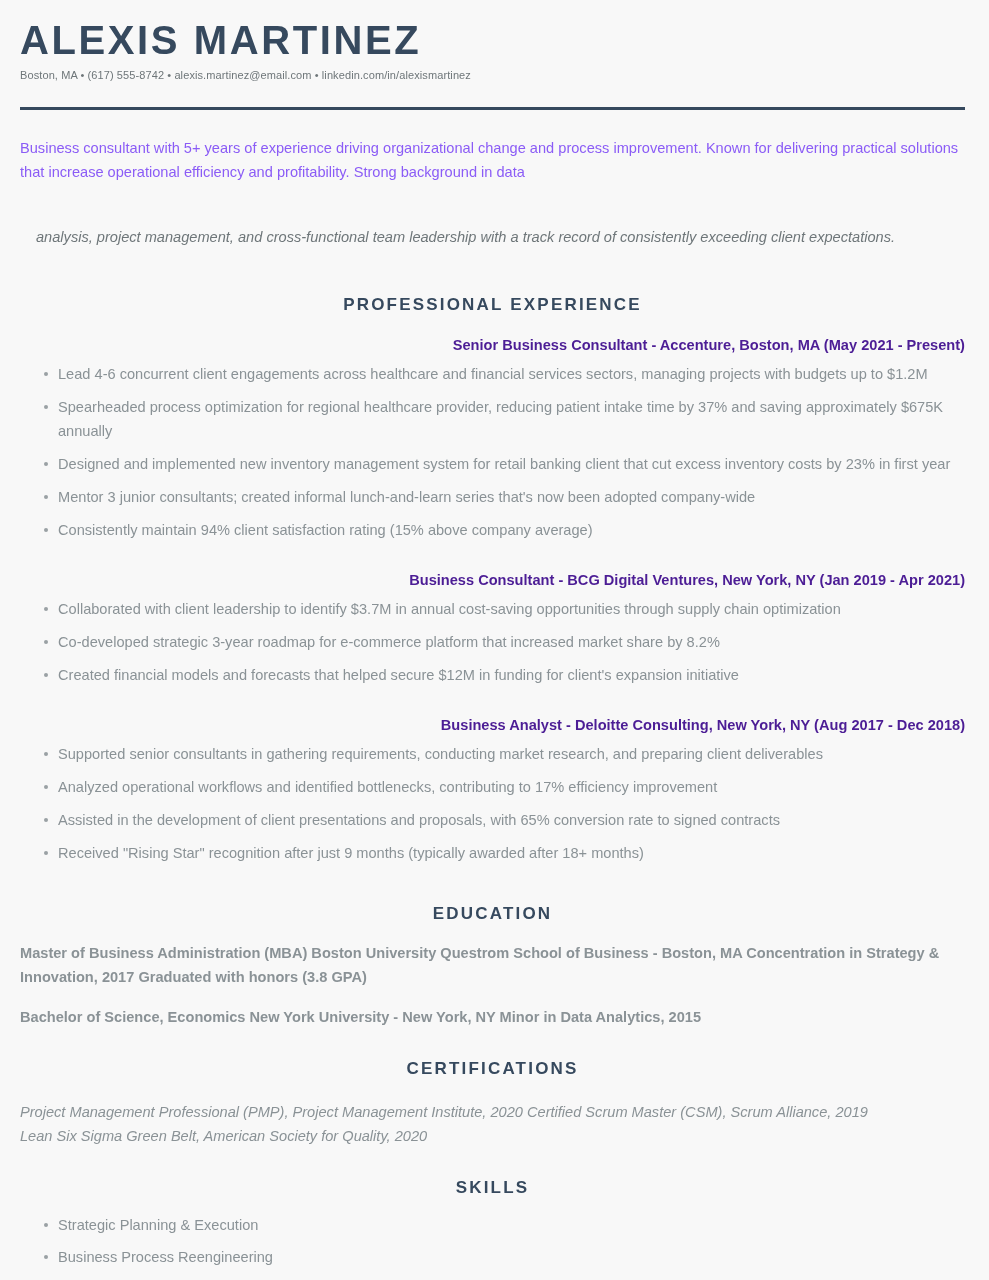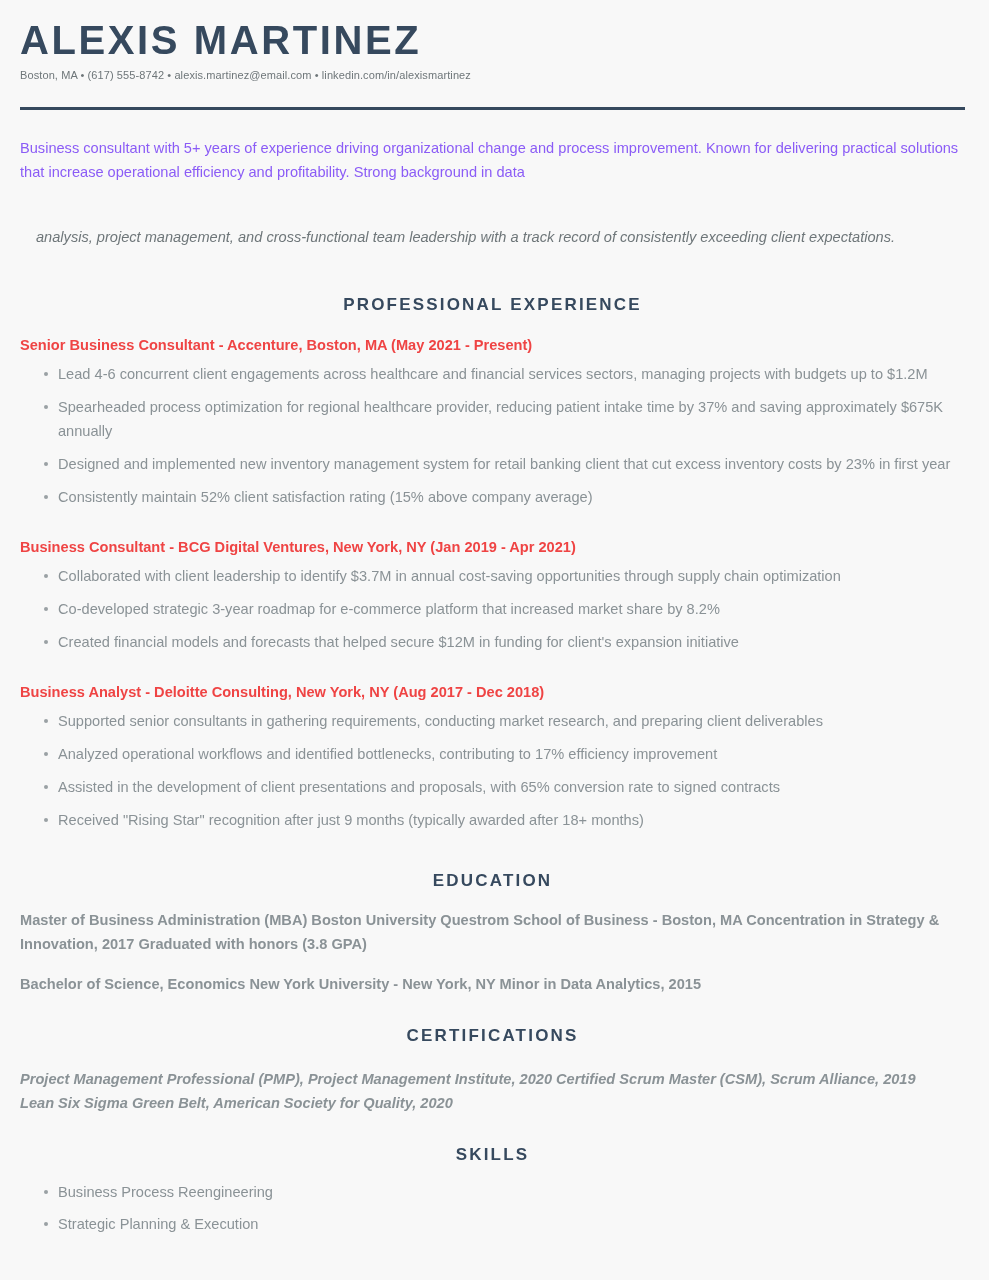--- a/index.html
+++ b/index.html
@@ -76,21 +76,22 @@
     text-align: center;
   }
 
   
   .job-title {
     margin: 0;
     padding-top: 19px;
     font-size: 14.6px;
     line-height: 20px;
     font-weight: bold;
-    color: #ef4444;
+    color: #4c1d95;
+    text-align: right;
   }
   ul.bullets {
     margin: 0;
     padding: 7px 0 0 0;
     list-style: none;
   }
   ul.bullets li {
     position: relative;
     padding: 0 0 0 38px;
     margin-bottom: 9px;
@@ -123,21 +124,20 @@
 
   
   .cert-block {
     margin: 0;
     padding-top: 20px;
     font-size: 14.6px;
     line-height: 24px;
     font-style: italic;
     color: #8a9296;
     max-width: 952px;
-    font-weight: bold;
   }
 
   
   ul.skills {
     margin: 0;
     padding: 14px 0 0 0;
     list-style: none;
   }
   ul.skills li {
     position: relative;
@@ -170,21 +170,22 @@
   <p class="summary">Business consultant with 5+ years of experience driving organizational change and process improvement. Known for delivering practical solutions that increase operational efficiency and profitability. Strong background in data</p>
   <p class="summary-cont">analysis, project management, and cross-functional team leadership with a track record of consistently exceeding client expectations.</p>
 
   <h2 class="section-heading">PROFESSIONAL EXPERIENCE</h2>
 
   <h3 class="job-title">Senior Business Consultant - Accenture, Boston, MA (May 2021 - Present)</h3>
   <ul class="bullets">
     <li>Lead 4-6 concurrent client engagements across healthcare and financial services sectors, managing projects with budgets up to $1.2M</li>
     <li>Spearheaded process optimization for regional healthcare provider, reducing patient intake time by 37% and saving approximately $675K annually</li>
     <li>Designed and implemented new inventory management system for retail banking client that cut excess inventory costs by 23% in first year</li>
-    <li>Consistently maintain 52% client satisfaction rating (15% above company average)</li>
+    <li>Mentor 3 junior consultants; created informal lunch-and-learn series that's now been adopted company-wide</li>
+    <li>Consistently maintain 94% client satisfaction rating (15% above company average)</li>
   </ul>
 
   <h3 class="job-title">Business Consultant - BCG Digital Ventures, New York, NY (Jan 2019 - Apr 2021)</h3>
   <ul class="bullets">
     <li>Collaborated with client leadership to identify $3.7M in annual cost-saving opportunities through supply chain optimization</li>
     <li>Co-developed strategic 3-year roadmap for e-commerce platform that increased market share by 8.2%</li>
     <li>Created financial models and forecasts that helped secure $12M in funding for client's expansion initiative</li>
   </ul>
 
   <h3 class="job-title">Business Analyst - Deloitte Consulting, New York, NY (Aug 2017 - Dec 2018)</h3>
@@ -198,17 +199,17 @@
   <h2 class="section-heading">EDUCATION</h2>
   <p class="edu-entry">Master of Business Administration (MBA) Boston University Questrom School of Business - Boston, MA Concentration in Strategy &amp; Innovation, 2017 Graduated with honors (3.8 GPA)</p>
   <p class="edu-entry">Bachelor of Science, Economics New York University - New York, NY Minor in Data Analytics, 2015</p>
 
   <h2 class="section-heading">CERTIFICATIONS</h2>
   <p class="cert-block">Project Management Professional (PMP), Project Management Institute, 2020 Certified Scrum Master (CSM), Scrum Alliance, 2019</p>
   <p class="cert-block" style="padding-top:0;">Lean Six Sigma Green Belt, American Society for Quality, 2020</p>
 
   <h2 class="section-heading">SKILLS</h2>
   <ul class="skills">
+    <li>Strategic Planning &amp; Execution</li>
     <li>Business Process Reengineering</li>
-    <li>Strategic Planning &amp; Execution</li>
   </ul>
 
 </div>
 
 </body></html>

